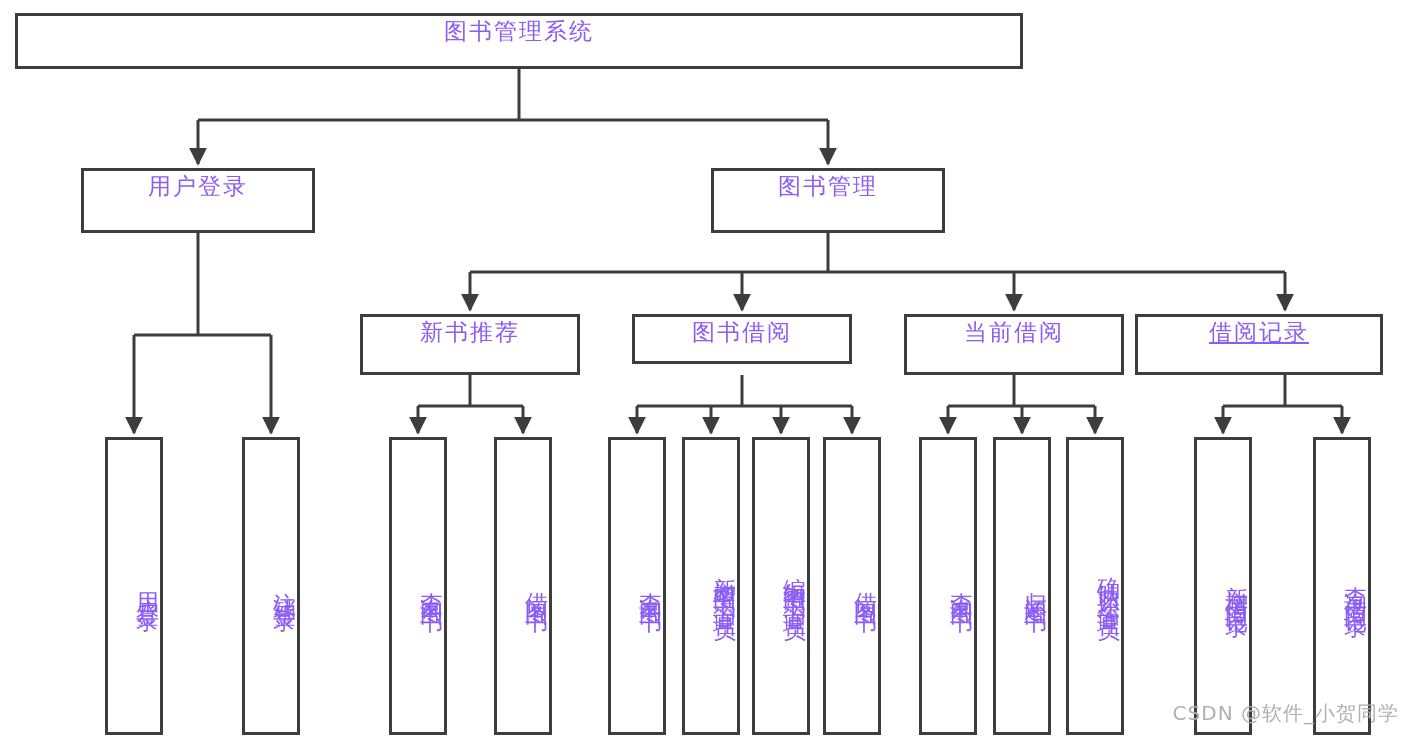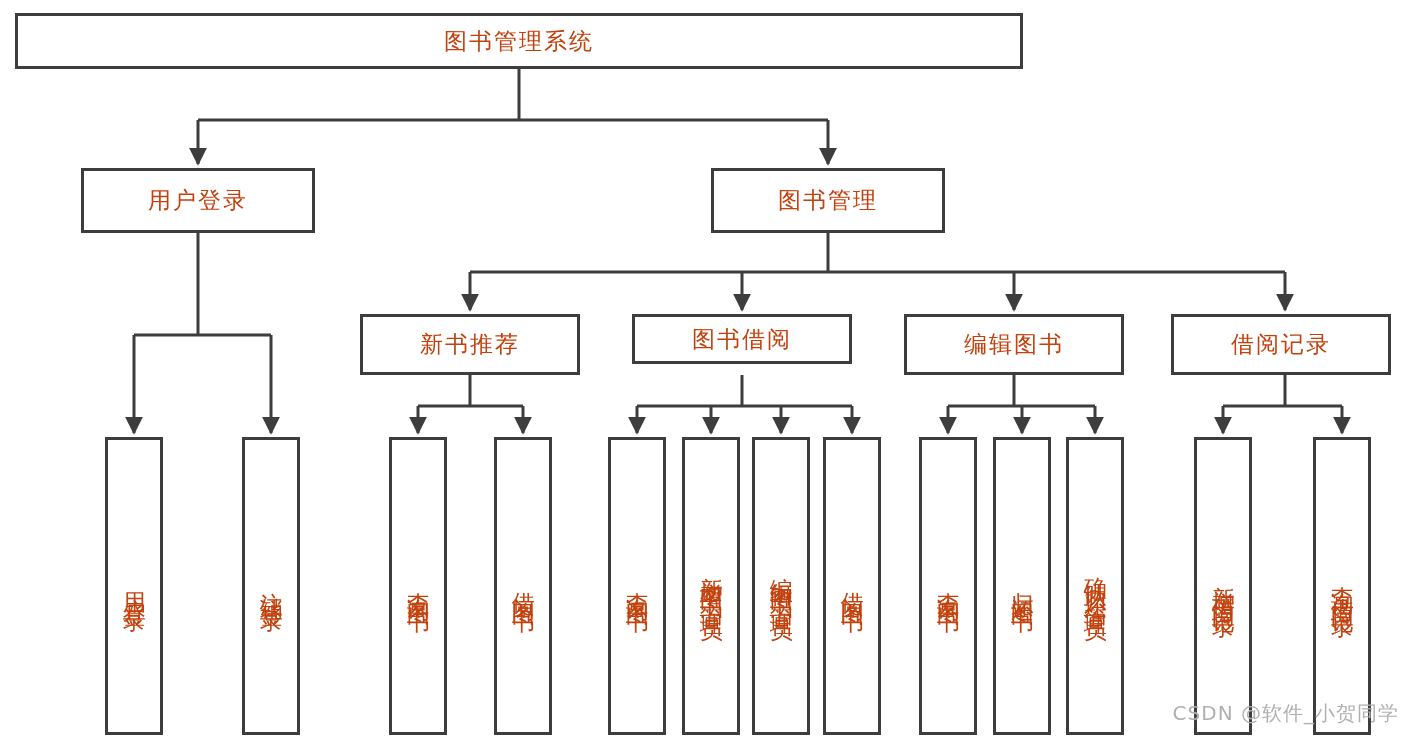--- a/index.html
+++ b/index.html
@@ -19,23 +19,23 @@
     position: absolute;
     left: 0;
     top: 0;
     z-index: 0;
   }
   .node {
     position: absolute;
     box-sizing: border-box;
     border: 3px solid #3d3d3d;
     background: #ffffff;
-    color: #c2410c;
+    color: #8b5cf6;
     display: flex;
-    align-items: center;
+    align-items: flex-start;
     justify-content: center;
     z-index: 1;
   }
   .hbox {
     font-size: 23px;
     letter-spacing: 2px;
   }
   .vbox {
     writing-mode: vertical-rl;
     text-orientation: mixed;
@@ -130,23 +130,23 @@
     <span class="label">图书管理</span>
   </div>
 
   <div class="node hbox" style="left:360px; top:314px; width:220px; height:61px;">
     <span class="label">新书推荐</span>
   </div>
   <div class="node hbox" style="left:632px; top:314px; width:220px; height:50px;">
     <span class="label">图书借阅</span>
   </div>
   <div class="node hbox" style="left:904px; top:314px; width:220px; height:61px;">
-    <span class="label">编辑图书</span>
+    <span class="label">当前借阅</span>
   </div>
-  <div class="node hbox" style="left:1171px; top:314px; width:220px; height:61px;">
+  <div class="node hbox" style="left:1135px; top:314px; width:248px; height:61px;text-decoration:underline;">
     <span class="label">借阅记录</span>
   </div>
 
   <div class="node vbox" style="left:105px;">
     <span class="label">用户登录</span>
   </div>
   <div class="node vbox" style="left:242px;">
     <span class="label">注销登录</span>
   </div>
 

